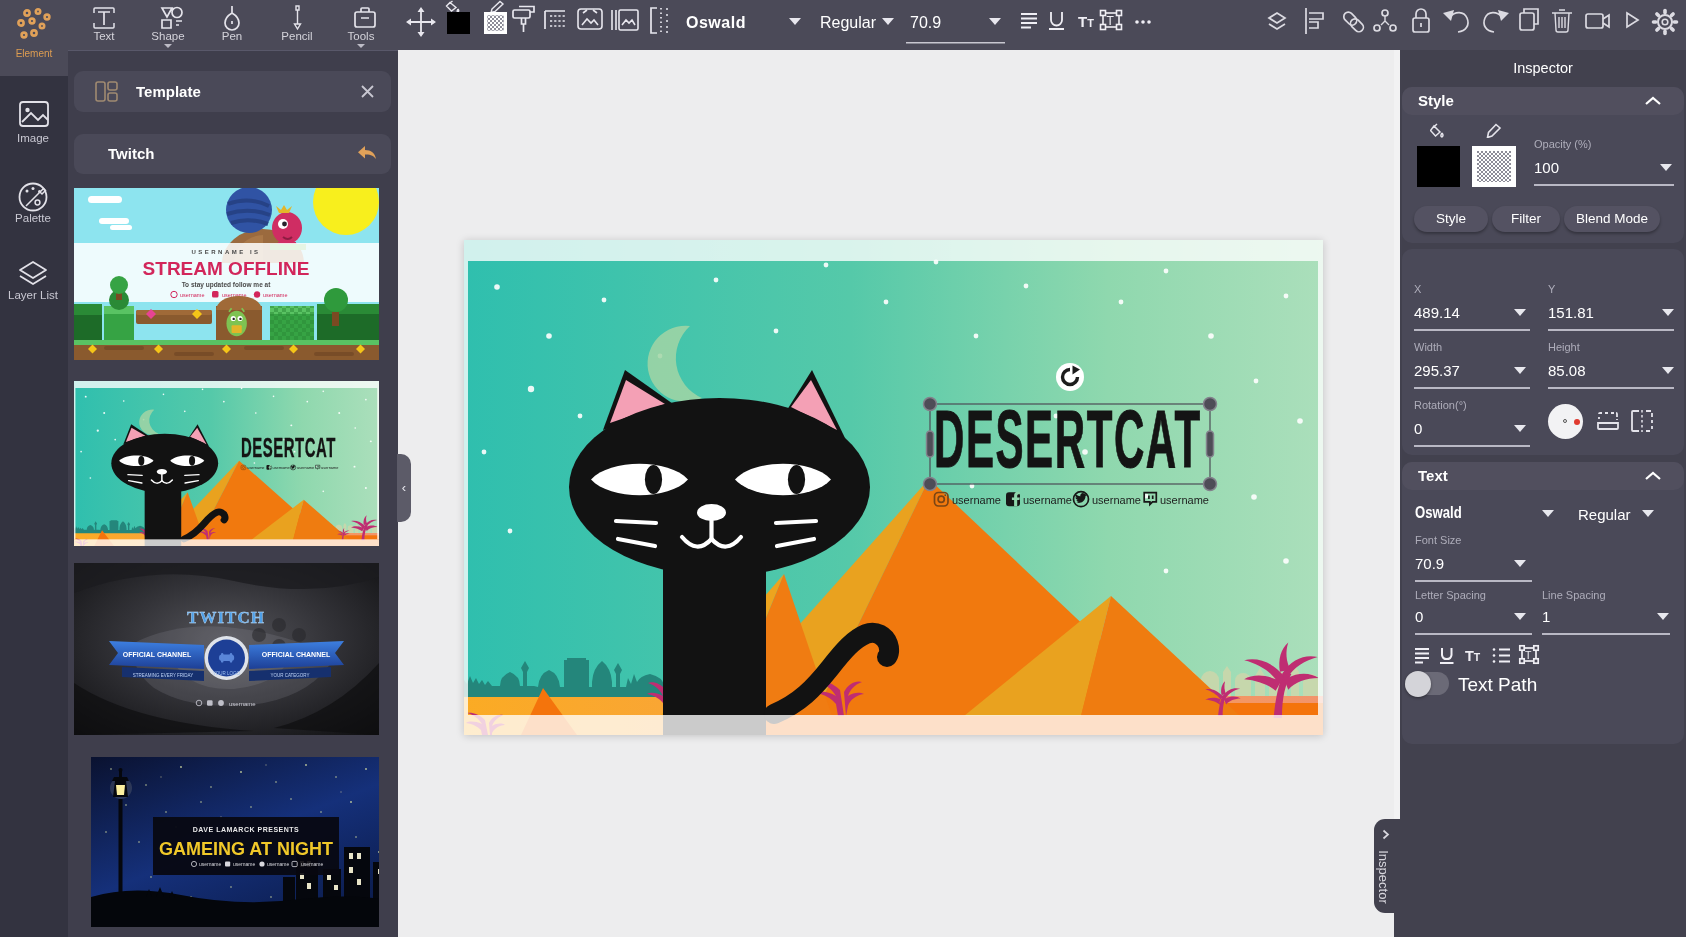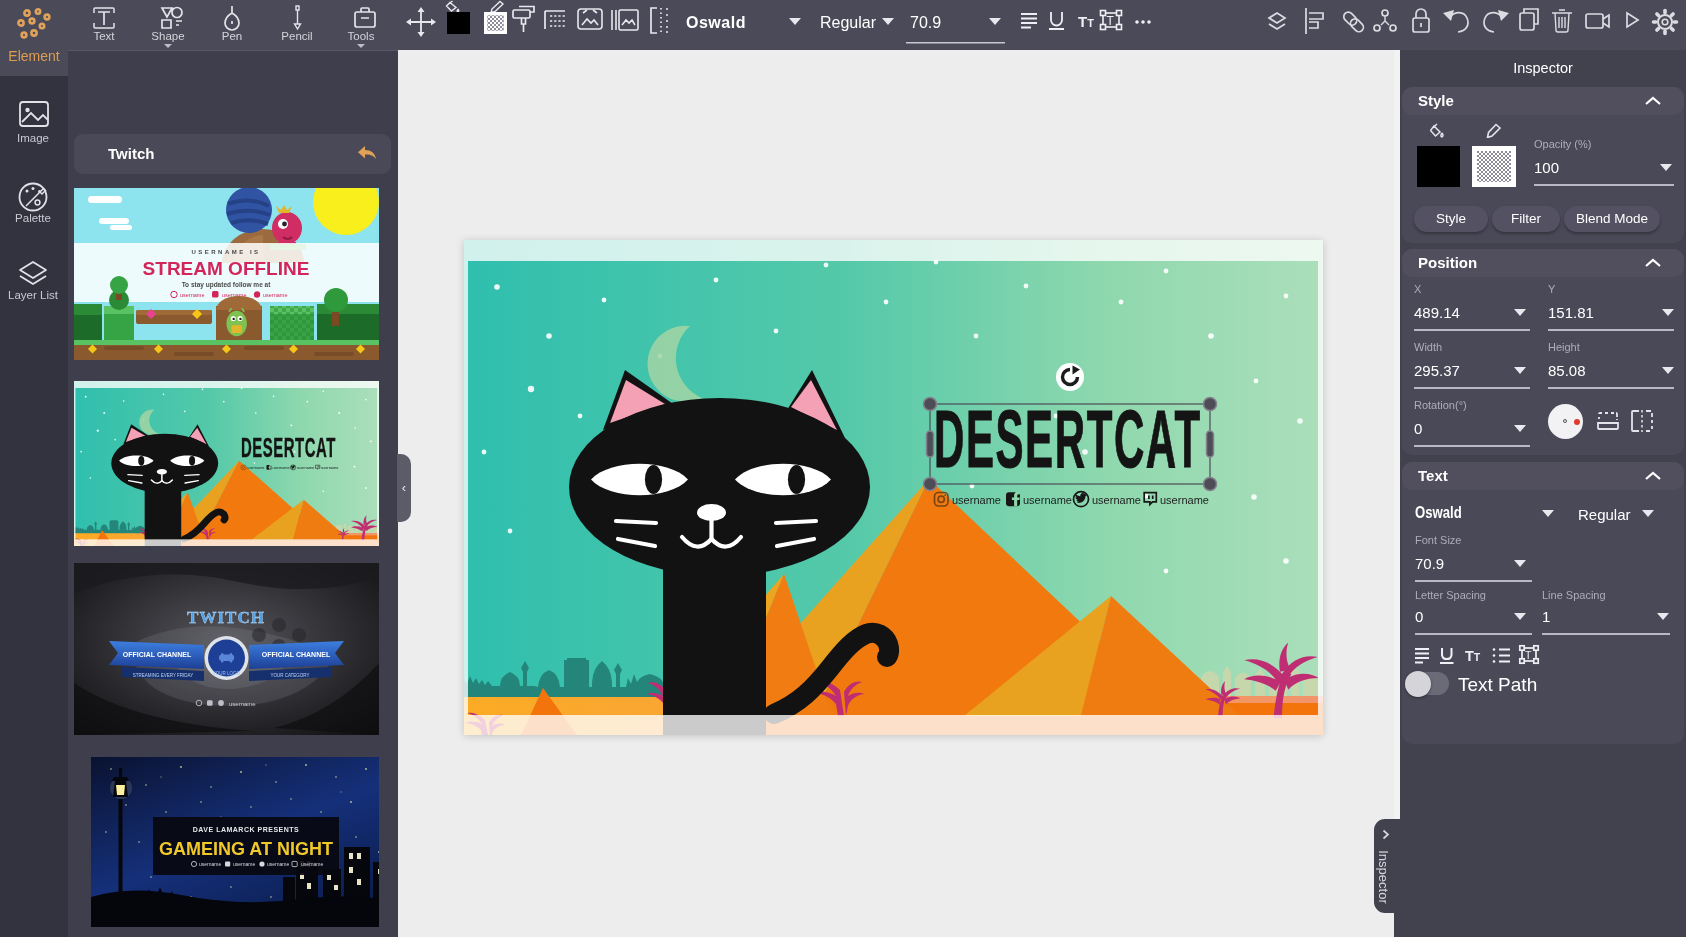--- a/index.html
+++ b/index.html
@@ -188,26 +188,39 @@
         <circle cx="13" cy="5" r="2.6"></circle>
           <circle cx="24" cy="3.5" r="2.2"></circle>
           <circle cx="33" cy="9" r="2.4"></circle>
         <circle cx="7" cy="15" r="2.6"></circle>
           <circle cx="18" cy="13" r="2.4"></circle>
           <circle cx="28" cy="18" r="2.2"></circle>
         <circle cx="10" cy="27" r="2.4"></circle>
           <circle cx="20" cy="25" r="2.6"></circle>
       </g>
     </svg>
-    <div class="abs" style="left:0; top:48px; width:68px; text-align:center; font-size:14px; color:#dd9d52;">Element</div>
+    <div class="abs" style="left:0; top:48px; width:68px; text-align:center; font-size:10px; color:#dd9d52;">Element</div>
   </div>
 
   <div class="abs" id="templates" style="left:68px; top:50px; width:330px; height:887px; background:#3f3e4c;">
     <div class="abs" style="left:0; top:0; width:330px; height:1px; background:#59586a;"></div>
 
+    <div class="abs" style="left:6px; top:21px; width:317px; height:41px; background:#4a4958; border-radius:9px;">
+      <svg class="abs" style="left:21px; top:10px;" width="24" height="21" viewBox="0 0 24 21">
+        <g fill="none" stroke="#a08a71" stroke-width="1.6">
+          <rect x="1" y="1" width="9" height="19" rx="2"></rect>
+          <rect x="13" y="1" width="9" height="8" rx="2"></rect>
+          <rect x="13" y="12" width="9" height="8" rx="2"></rect>
+        </g>
+      </svg>
+      <div class="abs" style="left:62px; top:12px; font-size:15px; font-weight:bold; color:#ffffff;">Template</div>
+      <svg class="abs" style="left:286px; top:13px;" width="15" height="15" viewBox="0 0 15 15">
+          <path d="M 2 2 L 13 13 M 13 2 L 2 13" stroke="#c9c8d2" stroke-width="1.8"></path>
+        </svg>
+    </div>
 
     <div class="abs" style="left:6px; top:84px; width:317px; height:40px; background:#4a4958; border-radius:9px;">
       <div class="abs" style="left:34px; top:11px; font-size:15px; font-weight:bold; color:#ffffff;">Twitch</div>
       <svg class="abs" style="left:283px; top:11px;" width="20" height="17" viewBox="0 0 20 17">
         <path d="M 8 1 L 8 5 C 14 5 18 8 19 14 C 16 10 12 9.5 8 9.5 L 8 13.5 L 1 7.2 Z" fill="#e0a159"></path>
       </svg>
     </div>
 
     <div class="abs" style="left:6px; top:138px; width:305px; height:172px; overflow:hidden;" id="thumb1">
       <svg width="305" height="172" viewBox="0 0 305 172">
@@ -658,26 +671,20 @@
       <div class="abs lbl" style="left:132px; top:51px; color:#aeadba;">Opacity (%)</div>
       <div class="abs num" style="left:132px; top:72px;">100</div>
       <div class="abs caret" style="left:258px; top:77px;"></div>
       <div class="abs uline" style="left:132px; top:97px; width:140px;"></div>
       <div class="abs" style="left:12px; top:119px; width:74px; height:26px; background:#545262; border-radius:13px; text-align:center; line-height:26px; font-size:13.5px; color:#fff; box-shadow:0 2px 3px rgba(0,0,0,0.3);">Style</div>
       <div class="abs" style="left:90px; top:119px; width:68px; height:26px; background:#545262; border-radius:13px; text-align:center; line-height:26px; font-size:13.5px; color:#fff; box-shadow:0 2px 3px rgba(0,0,0,0.3);">Filter</div>
       <div class="abs" style="left:162px; top:119px; width:96px; height:26px; background:#545262; border-radius:13px; text-align:center; line-height:26px; font-size:13.5px; color:#fff; box-shadow:0 2px 3px rgba(0,0,0,0.3);">Blend Mode</div>
     </div>
 
     <div class="abs" style="left:2px; top:199px; width:282px; height:206px; background:#4a4958; border-radius:10px;">
-      <div class="abs" style="left:0; top:0; width:282px; height:28px; background:#514f5e; border-radius:10px;">
-        <div class="abs" style="left:16px; top:5px; font-size:15px; font-weight:bold; color:#fff;">Position</div>
-        <svg class="abs" style="left:242px; top:9px;" width="18" height="10" viewBox="0 0 18 10">
-            <path d="M 2 8 L 9 2 L 16 8" stroke="#fff" stroke-width="2.2" fill="none"></path>
-          </svg>
-      </div>
       <div class="abs lbl" style="left:12px; top:34px; color:#aeadba;">X</div>
       <div class="abs lbl" style="left:146px; top:34px; color:#aeadba;">Y</div>
       <div class="abs num" style="left:12px; top:55px;">489.14</div>
       <div class="abs caret" style="left:112px; top:60px;"></div>
       <div class="abs uline" style="left:12px; top:80px; width:116px;"></div>
       <div class="abs num" style="left:146px; top:55px;">151.81</div>
       <div class="abs caret" style="left:260px; top:60px;"></div>
       <div class="abs uline" style="left:146px; top:80px; width:126px;"></div>
       <div class="abs lbl" style="left:12px; top:92px; color:#aeadba;">Width</div>
       <div class="abs lbl" style="left:146px; top:92px; color:#aeadba;">Height</div>

